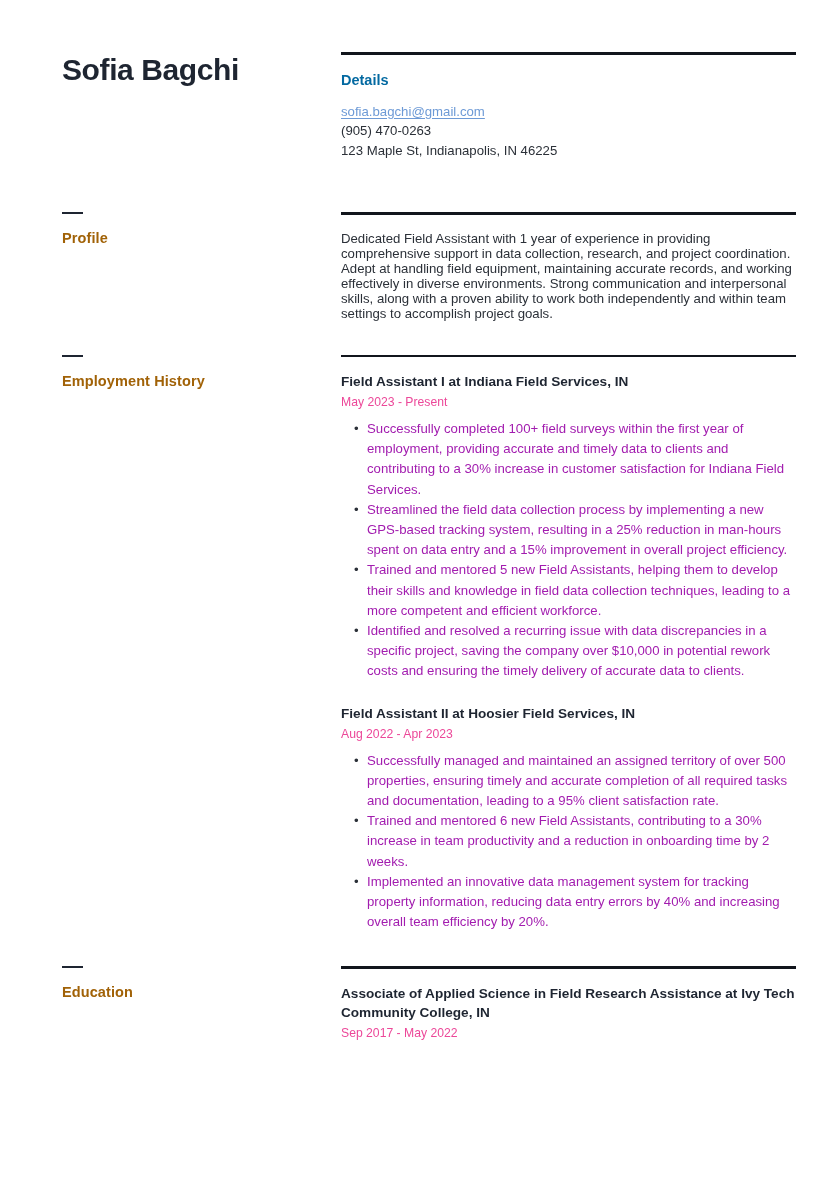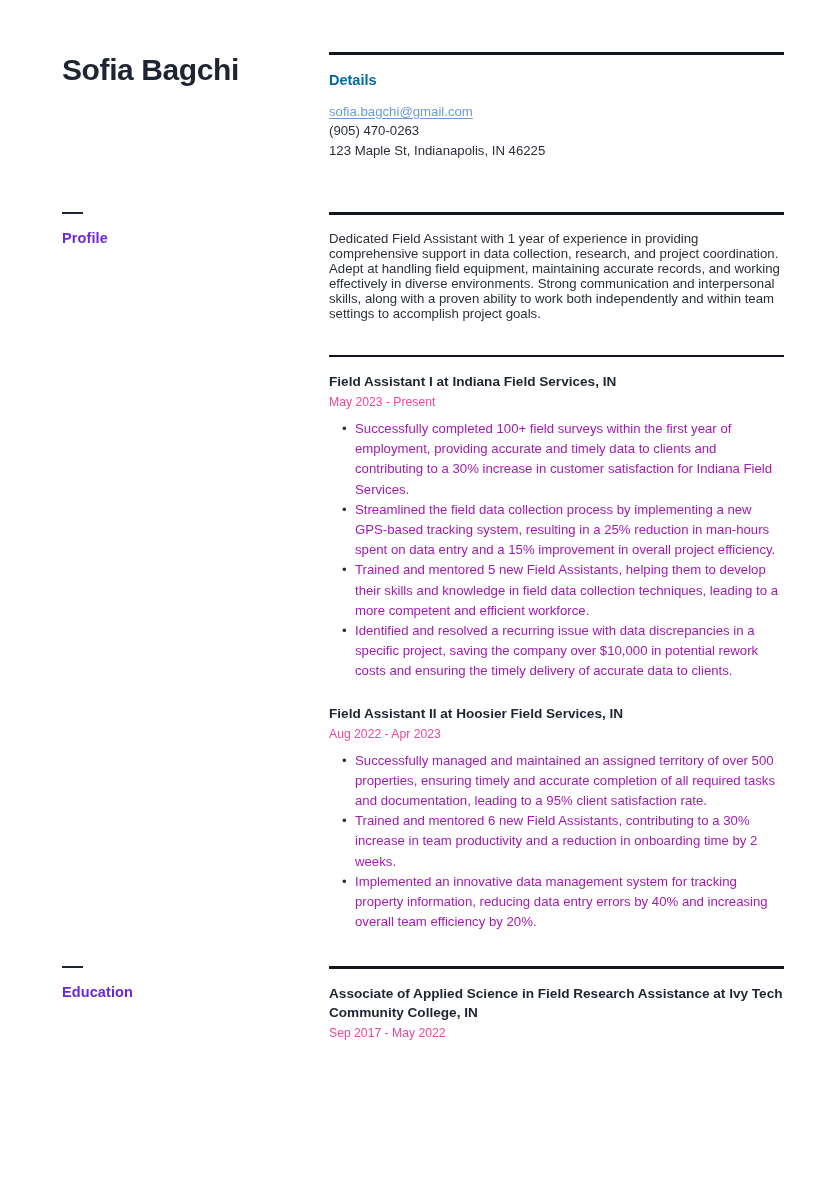--- a/index.html
+++ b/index.html
@@ -26,21 +26,21 @@
 
   
   .resume {
     position: absolute;
     left: 0;
     top: 0;
     width: 833px;
     padding: 52px 49px 0 62px;
     display: grid;
     grid-template-columns: 267px 455px;
-    column-gap: 0;
+    column-gap: 12px;
   }
 
   .col-left  { grid-column: 1; }
   .col-right { grid-column: 2; }
 
   
   .name-block { padding-top: 0; }
 
   .full-name {
     font-size: 30px;
@@ -67,21 +67,21 @@
     width: 21px;
     height: 2px;
     background: #1e2531;
     margin-bottom: 14px;
   }
 
   .section-label {
     font-size: 14.5px;
     font-weight: 700;
     line-height: 20px;
-    color: #6d28d9;
+    color: #a16207;
     letter-spacing: 0.1px;
   }
 
   
   .rule {
     height: 2.5px;
     background: #11151c;
     width: 455px;
   }
 
@@ -195,20 +195,24 @@
     </div>
 
     <div class="col-right">
       <div class="rule"></div>
       <p class="profile-text">Dedicated Field Assistant with 1 year of experience in providing comprehensive support in data collection, research, and project coordination. Adept at handling field equipment, maintaining accurate records, and working effectively in diverse environments. Strong communication and interpersonal skills, along with a proven ability to work both independently and within team settings to accomplish project goals.</p>
     </div>
 
     <div class="col-left gap-profile"></div>
     <div class="col-right gap-profile"></div>
 
+    <div class="col-left section-label-wrap">
+      <div class="label-rule"></div>
+      <div class="section-label">Employment History</div>
+    </div>
 
     <div class="col-right">
       <div class="rule"></div>
       <div class="entry-body-pad">
 
         <div class="entry">
           <div class="entry-title">Field Assistant I at Indiana Field Services, IN</div>
           <div class="entry-date">May 2023 - Present</div>
           <ul class="bullets">
             <li>Successfully completed 100+ field surveys within the first year of employment, providing accurate and timely data to clients and contributing to a 30% increase in customer satisfaction for Indiana Field Services.</li>

